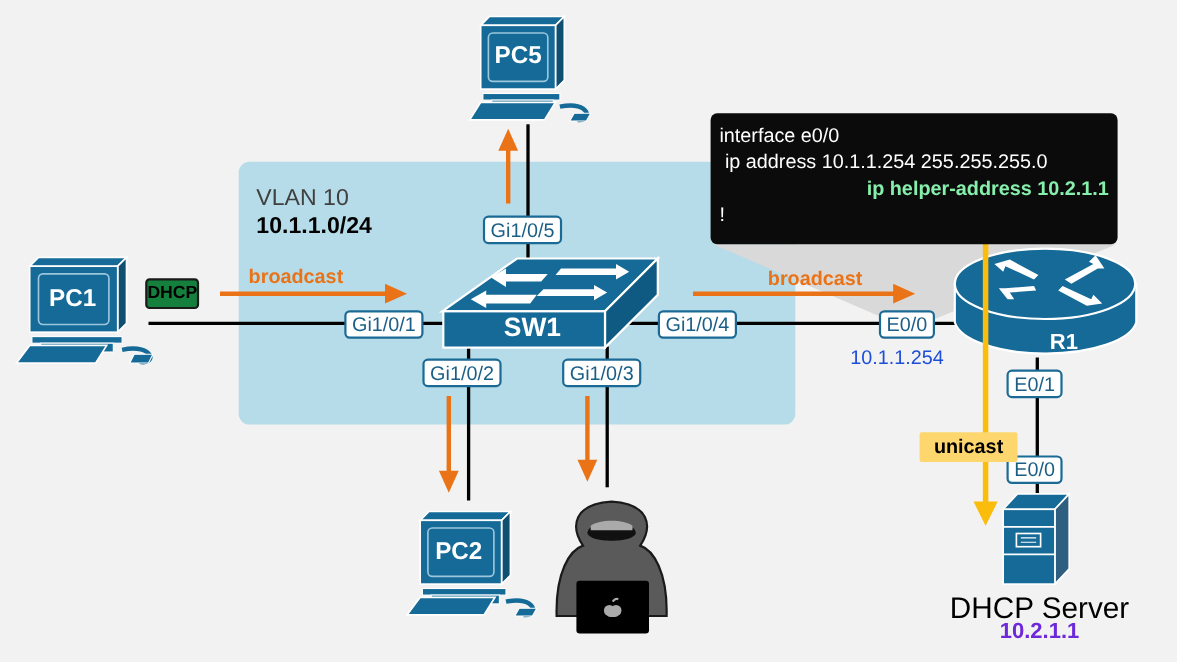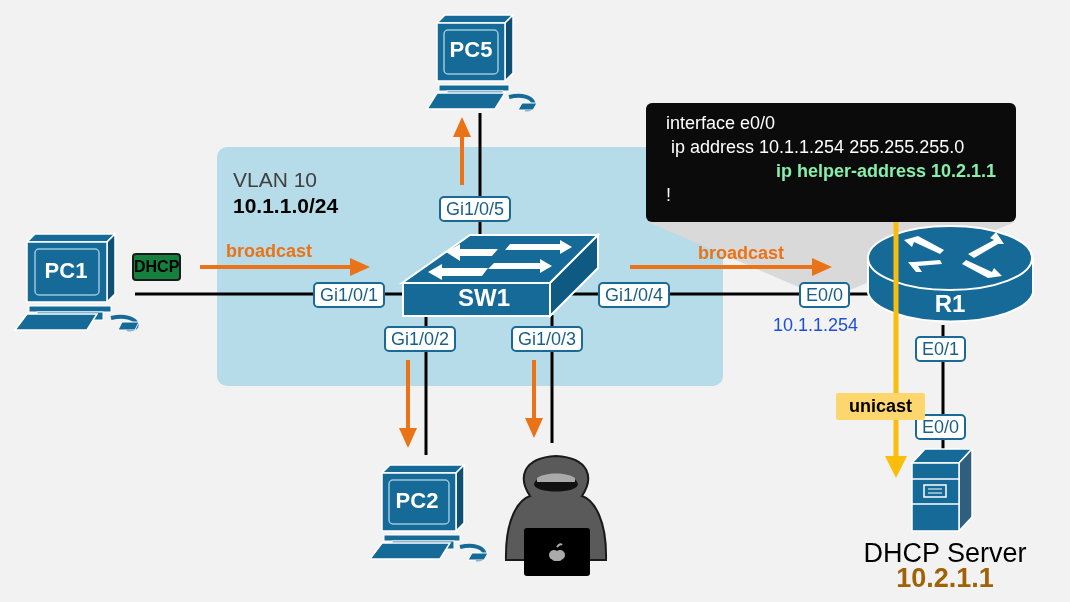--- a/index.html
+++ b/index.html
@@ -4,26 +4,26 @@
 <style>
   html,body{margin:0;padding:0;background:#f2f2f2;}
   body{width:1070px;height:602px;position:relative;overflow:hidden;font-family:"Liberation Sans",sans-serif;}
   svg#diagram{position:absolute;left:0;top:0;}
   .abs{position:absolute;}
   .port{position:absolute;background:#fff;border:2px solid #1b6a95;border-radius:5px;color:#1b5f86;font-size:18px;line-height:22px;padding:0 5px;white-space:nowrap;font-family:"Liberation Sans",sans-serif;}
   .vlan-name{font-size:21px;color:#404040;}
   .vlan-net{font-size:21px;color:#000;font-weight:bold;}
   .bcast{color:#ea7317;font-weight:bold;font-size:18px;}
   .dhcp-tag{background:#15803d;border:2px solid #1a1a1a;border-radius:4px;font-weight:bold;font-size:16px;padding:3px 0;color:#000;}
-  .config{background:#0b0b0b;border-radius:6px;color:#fff;font-size:18px;line-height:24px;padding:8px 20px;box-sizing:border-box;}
+  .config{background:#0b0b0b;border-radius:6px;color:#fff;font-size:18px;line-height:24px;padding:8px 8px;box-sizing:border-box;}
   .config .hl{color:#86efac;font-weight:bold;text-align:right;}
   .unicast{background:#fdd66e;color:#000;font-weight:bold;font-size:18px;padding:3px 13px;border-radius:2px;margin-top:16px;}
   .ip-label{font-size:18px;color:#1d4ed8;}
   .srv-name{font-size:27px;color:#000;text-align:center;}
-  .srv-ip{font-size:27px;color:#a16207;font-weight:bold;text-align:center;}
+  .srv-ip{font-size:20px;color:#6d28d9;font-weight:bold;text-align:center;}
 </style>
 </head>
 <body>
 
 <div class="abs" style="left:217px;top:147px;width:506px;height:239px;background:#b5dce8;border-radius:10px;"></div>
 
 <svg id="diagram" width="1070" height="602">
 
   <polygon points="648,222 1015,222 845,292 810,292" fill="#d9d9d9"></polygon>
 
@@ -141,21 +141,21 @@
   <g>
     <line x1="896" y1="190" x2="896" y2="458" stroke="#fbbd0c" stroke-width="5"></line>
     <polygon points="885,456 907,456 896,478" fill="#fbbd0c"></polygon>
   </g>
 </svg>
 
 <div class="abs" style="left:41px;top:258px;width:50px;text-align:center;color:#fff;font-weight:bold;font-size:22px;">PC1</div>
 <div class="abs" style="left:446px;top:37px;width:50px;text-align:center;color:#fff;font-weight:bold;font-size:22px;">PC5</div>
 <div class="abs" style="left:392px;top:488px;width:50px;text-align:center;color:#fff;font-weight:bold;font-size:22px;">PC2</div>
 <div class="abs" style="left:403px;top:284px;width:162px;text-align:center;color:#fff;font-weight:bold;font-size:24px;">SW1</div>
-<div class="abs" style="left:920px;top:290px;width:60px;text-align:center;color:#fff;font-weight:bold;font-size:24px;">R1</div>
+<div class="abs" style="left:920px;top:300px;width:60px;text-align:right;color:#fff;font-weight:bold;font-size:20px;">R1</div>
 
 <div class="abs vlan-name" style="left:233px;top:168px;">VLAN 10</div>
 <div class="abs vlan-net" style="left:233px;top:194px;">10.1.1.0/24</div>
 
 <div class="abs dhcp-tag" style="left:132px;top:253px;">DHCP</div>
 <div class="abs bcast" style="left:226px;top:241px;">broadcast</div>
 <div class="abs bcast" style="left:698px;top:243px;">broadcast</div>
 
 <div class="port" style="left:313px;top:282px;">Gi1/0/1</div>
 <div class="port" style="left:384px;top:326px;">Gi1/0/2</div>

